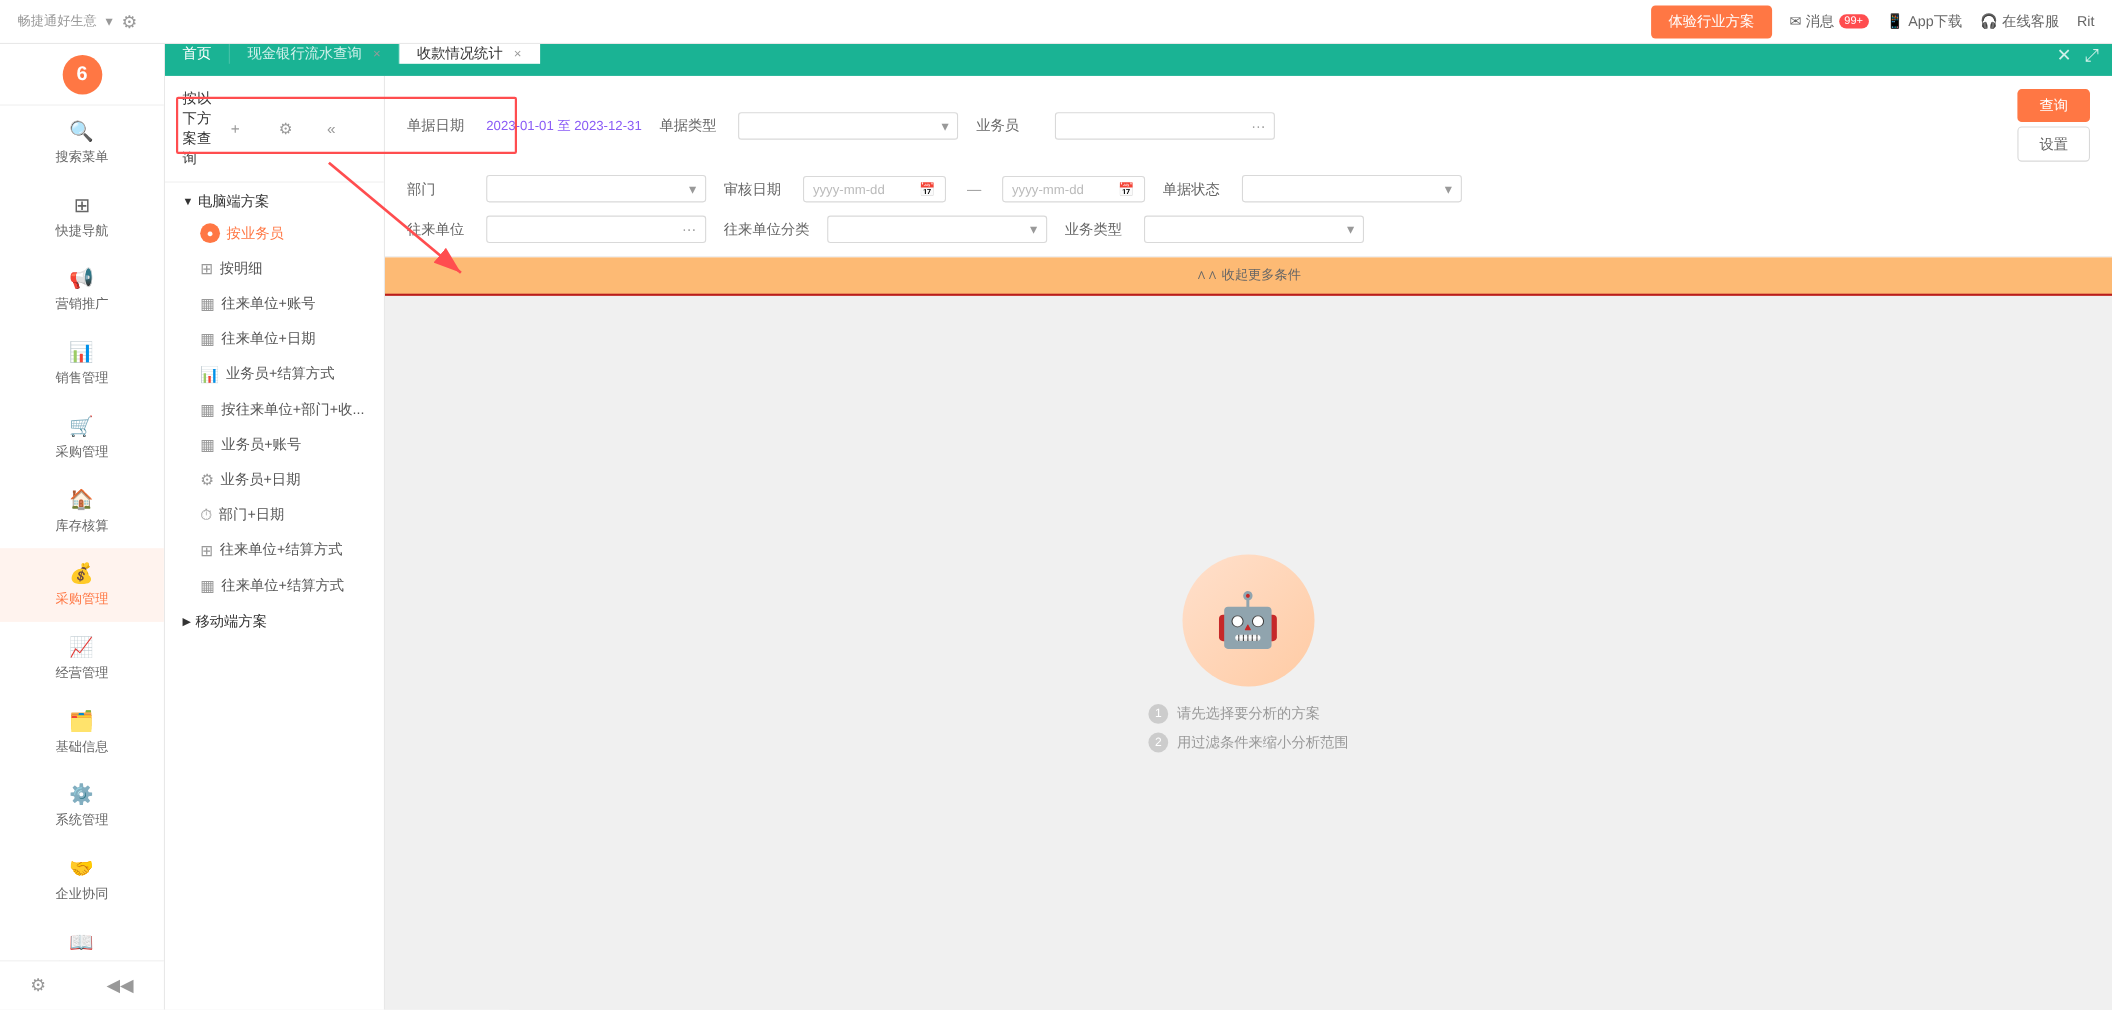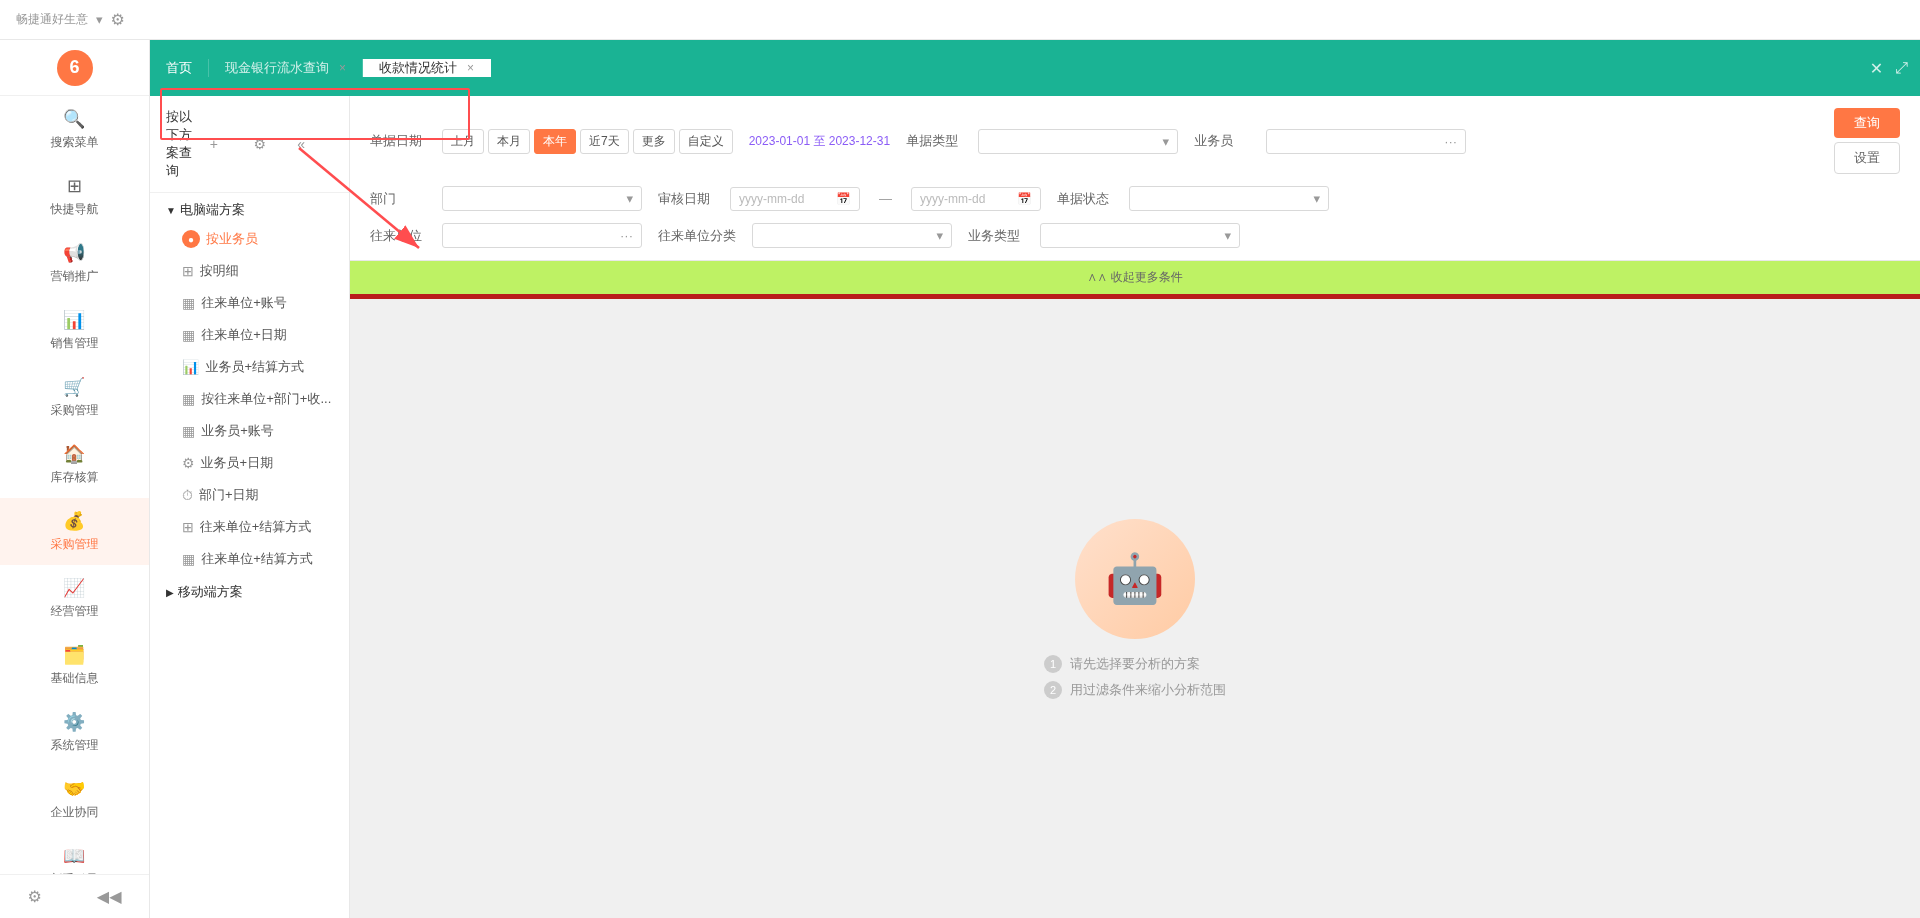--- a/index.html
+++ b/index.html
@@ -25,21 +25,21 @@
     .sidebar-item { display: flex; flex-direction: column; align-items: center; padding: 12px 8px; cursor: pointer; color: #666; font-size: 12px; gap: 4px; }
     .sidebar-item.active { color: #ff7744; background: #fff3ee; }
     .sidebar-item .s-icon { font-size: 18px; }
     .sidebar-bottom { padding: 12px 0; border-top: 1px solid #f0f0f0; display: flex; justify-content: space-around; }
     .sidebar-bottom-btn { color: #999; cursor: pointer; font-size: 16px; }
 
     
     .main { flex: 1; display: flex; flex-direction: column; }
 
     
-    .tab-bar { height: 56px; background: #1ab394; display: flex; align-items: center; }
+    .tab-bar { height: 29px; background: #1ab394; display: flex; align-items: flex-start; }
     .tab-item { display: flex; align-items: center; padding: 0 16px; color: rgba(255,255,255,0.8); cursor: pointer; font-size: 13px; gap: 6px; border-right: 1px solid rgba(255,255,255,0.2); }
     .tab-item.home { color: #fff; }
     .tab-item.active { background: #fff; color: #333; border-bottom: none; }
     .tab-close { font-size: 12px; color: #999; cursor: pointer; margin-left: 4px; }
     .tab-bar-right { margin-left: auto; display: flex; align-items: center; padding: 0 12px; gap: 12px; }
     .tab-bar-right span { color: rgba(255,255,255,0.8); cursor: pointer; font-size: 16px; }
 
     
     .page-header { background: #fff; padding: 12px 20px; display: flex; align-items: center; justify-content: space-between; border-bottom: 1px solid #e8e8e8; }
     .page-title { font-size: 18px; font-weight: 500; color: #333; border: 2px solid #ff4d4f; padding: 2px 8px; }
@@ -80,40 +80,59 @@
     .filter-select .arrow { color: #999; }
     .date-input-group { display: flex; align-items: center; gap: 19px; }
     .date-input { border: 1px solid #d9d9d9; border-radius: 3px; padding: 4px 8px; font-size: 12px; color: #bbb; min-width: 130px; display: flex; align-items: center; justify-content: space-between; }
     .date-sep { color: #999; }
     .filter-dots { color: #999; cursor: pointer; }
     .btn-query { background: #ff7744; color: #fff; border: none; border-radius: 4px; padding: 6px 20px; font-size: 13px; cursor: pointer; }
     .btn-set { background: #fff; border: 1px solid #d9d9d9; color: #666; border-radius: 4px; padding: 6px 16px; font-size: 13px; cursor: pointer; }
     .filter-actions { display: flex; flex-direction: column; gap: 4px; margin-left: auto; }
 
     
-    .collapse-bar { background: #bef264; text-align: center; padding: 8px; cursor: pointer; color: #666; font-size: 12px; border-bottom: 5px solid #b91c1c; }
+    .collapse-bar { background: #fdba74; text-align: center; padding: 8px; cursor: pointer; color: #666; font-size: 12px; border-bottom: 2px solid #b91c1c; }
 
     
     .data-area { flex: 1; background: #f0f0f0; display: flex; flex-direction: column; align-items: center; justify-content: center; gap: 16px; }
     .empty-illustration { width: 120px; height: 120px; background: linear-gradient(135deg, #ffe0cc 0%, #ffcba4 100%); border-radius: 50%; display: flex; align-items: center; justify-content: center; }
     .empty-illustration .robot { font-size: 48px; }
     .empty-tips { display: flex; flex-direction: column; gap: 8px; }
     .tip-item { display: flex; align-items: flex-start; gap: 8px; color: #999; font-size: 13px; }
     .tip-num { width: 18px; height: 18px; background: #ccc; border-radius: 50%; color: #fff; font-size: 11px; display: flex; align-items: center; justify-content: center; flex-shrink: 0; }
     .red-box { position: absolute; top: 88px; left: 160px; width: 310px; height: 52px; border: 2px solid #ff4d4f; border-radius: 2px; pointer-events: none; }
   </style>
 </head>
 <body>
 
 <div class="top-bar">
   <div class="top-bar-left">
     <span style="color:#999;font-size:12px;">畅捷通好生意</span>
     <span style="color:#999;">▾</span>
     <span class="gear-icon">⚙</span>
   </div>
+  <div class="top-bar-right">
+    <button class="btn-trial">体验行业方案</button>
+    <div class="msg-badge">
+      <span>✉</span>
+      <span>消息</span>
+      <span class="badge-red">99+</span>
+    </div>
+    <div class="msg-badge">
+      <span>📱</span>
+      <span>App下载</span>
+    </div>
+    <div class="msg-badge">
+      <span>🎧</span>
+      <span>在线客服</span>
+    </div>
+    <div class="msg-badge">
+      <span>Rit</span>
+    </div>
+  </div>
 </div>
 
 <div class="layout">
 
   <div class="sidebar">
     <div class="sidebar-logo">
       <div class="logo-circle">
         <span>6</span>
       </div>
     </div>
@@ -270,28 +289,20 @@
           <span style="font-size:10px;">▶</span>
           <span>移动端方案</span>
         </div>
       </div>
 
       <div class="right-panel">
 
         <div class="filter-area">
           <div class="filter-row">
             <span class="filter-label">单据日期</span>
-            <div class="filter-date-group">
-              <button class="date-btn">上月</button>
-              <button class="date-btn">本月</button>
-              <button class="date-btn active">本年</button>
-              <button class="date-btn">近7天</button>
-              <button class="date-btn">更多</button>
-              <button class="date-btn">自定义</button>
-            </div>
             <span class="date-range">2023-01-01 至 2023-12-31</span>
 
             <span class="filter-label">单据类型</span>
             <div class="filter-select">
               <span class="sel-label"></span>
               <span class="arrow">▾</span>
             </div>
 
             <span class="filter-label">业务员</span>
             <div class="filter-input">

